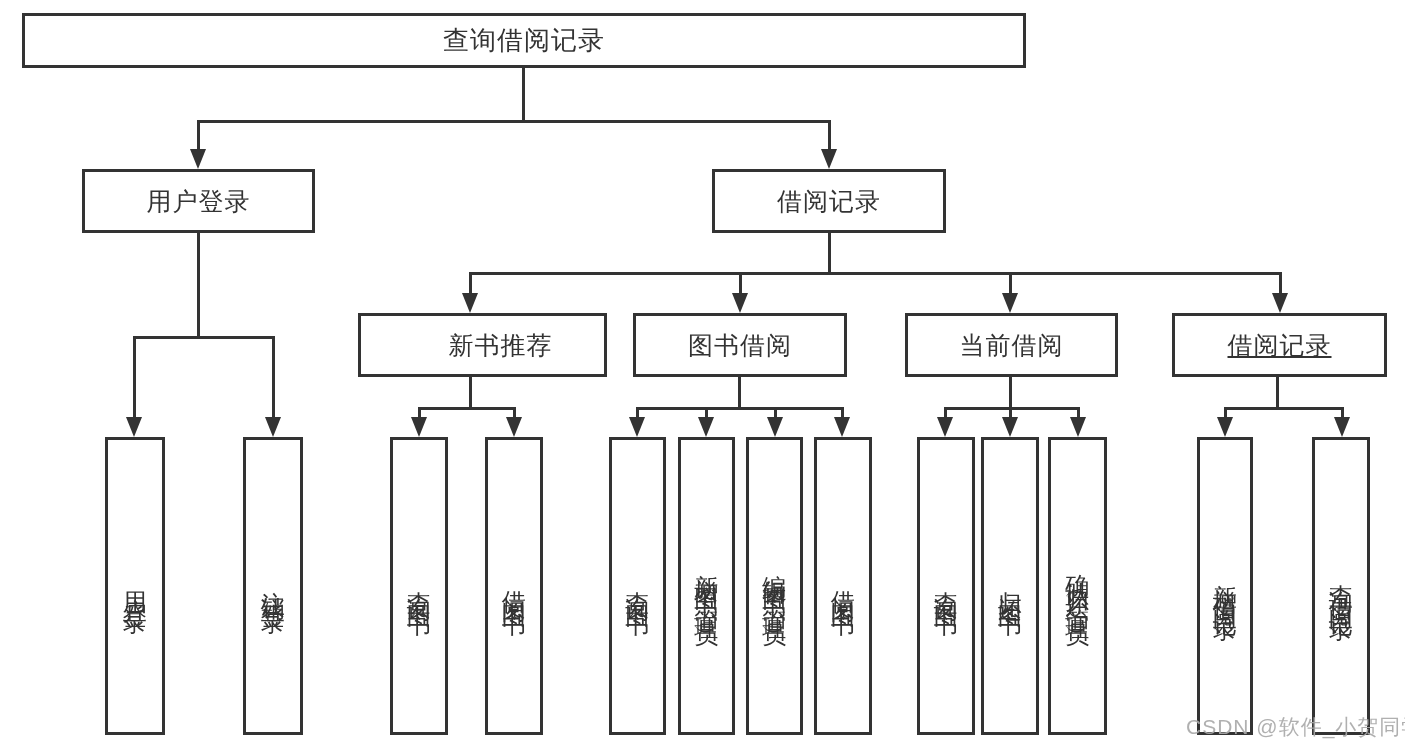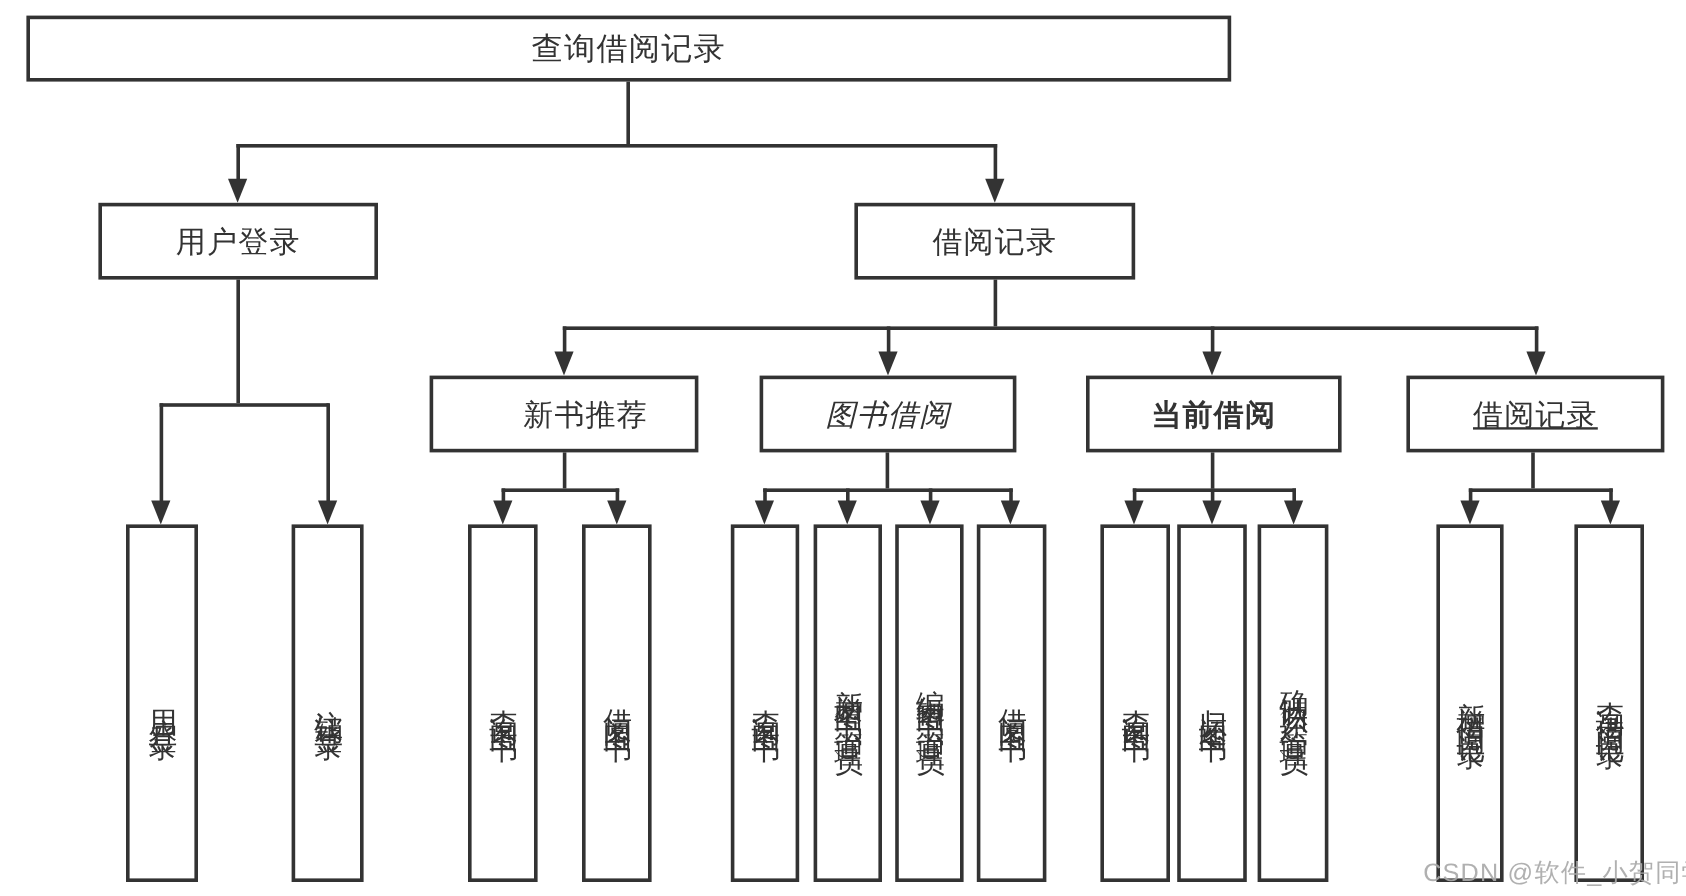--- a/index.html
+++ b/index.html
@@ -103,27 +103,27 @@
   <div class="hl" style="left:469px; top:272px; width:813px;"></div>
   <div class="vl" style="left:469px; top:272px; height:23px;"></div>
   <div class="arrow" style="left:462px; top:293px;"></div>
   <div class="vl" style="left:739px; top:272px; height:23px;"></div>
   <div class="arrow" style="left:732px; top:293px;"></div>
   <div class="vl" style="left:1009px; top:272px; height:23px;"></div>
   <div class="arrow" style="left:1002px; top:293px;"></div>
   <div class="vl" style="left:1279px; top:272px; height:23px;"></div>
   <div class="arrow" style="left:1272px; top:293px;"></div>
 
-  <div class="hbox" style="left:358px; top:313px; width:224px; height:64px;padding-left:36px;">
+  <div class="hbox" style="left:358px; top:313px; width:249px; height:64px;padding-left:36px;">
     <span>新书推荐</span>
   </div>
-  <div class="hbox" style="left:633px; top:313px; width:214px; height:64px;font-style:italic;">
+  <div class="hbox" style="left:633px; top:313px; width:214px; height:64px;">
     <span>图书借阅</span>
   </div>
-  <div class="hbox" style="left:905px; top:313px; width:213px; height:64px;font-weight:bold;">
+  <div class="hbox" style="left:905px; top:313px; width:213px; height:64px;">
     <span>当前借阅</span>
   </div>
   <div class="hbox" style="left:1172px; top:313px; width:215px; height:64px;text-decoration:underline;">
     <span>借阅记录</span>
   </div>
 
   <div class="vl" style="left:469px; top:377px; height:30px;"></div>
   <div class="hl" style="left:418px; top:407px; width:98px;"></div>
   <div class="vl" style="left:418px; top:407px; height:12px;"></div>
   <div class="arrow" style="left:411px; top:417px;"></div>

